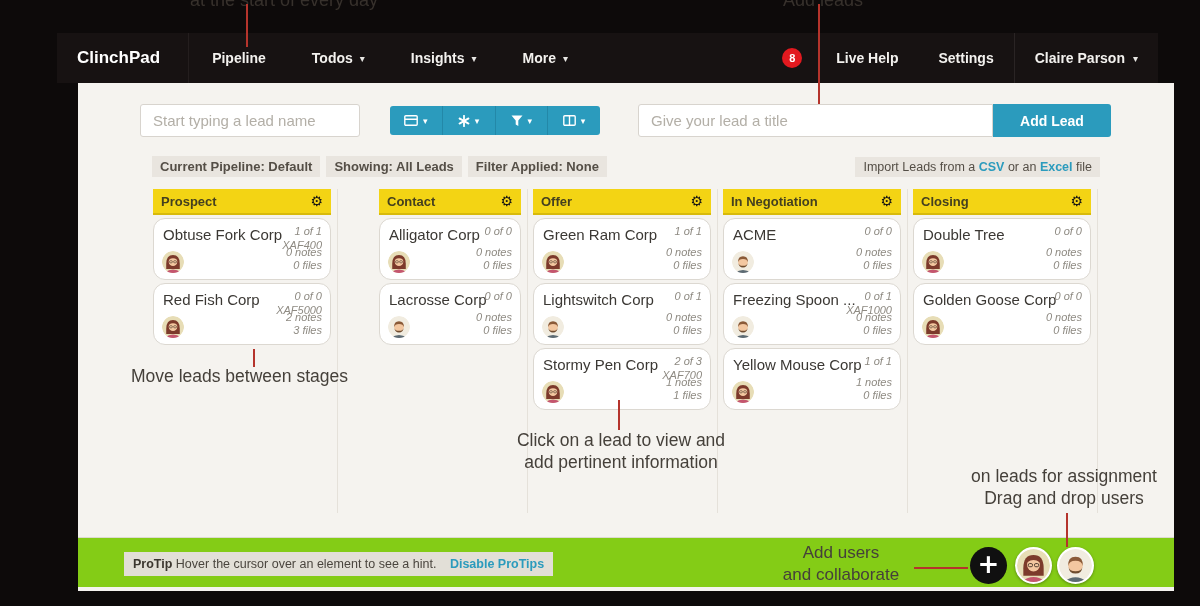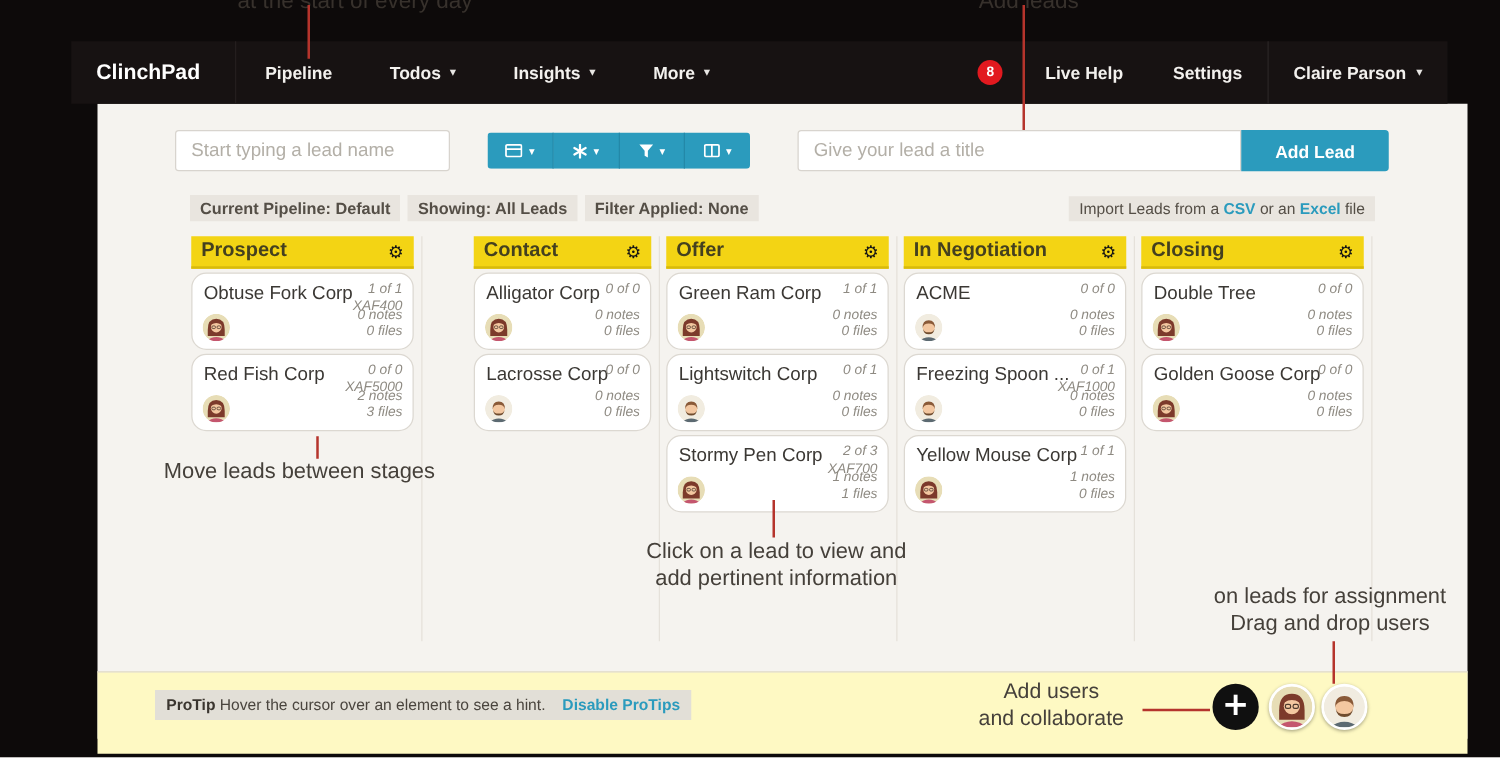--- a/index.html
+++ b/index.html
@@ -50,41 +50,41 @@
           padding:3px 8px; white-space:nowrap; }
   .import-chip { position:absolute; right:74px; top:74px; background:#e9e5df;
                  color:#544e46; font-size:12.5px; padding:3px 8px; white-space:nowrap; }
   .import-chip .link { color:#2b9bbd; font-weight:bold; cursor:pointer; }
 
   
   .lane { position:absolute; top:106px; width:178px; }
   .lane-sep { position:absolute; top:106px; width:1px; height:324px; background:#e5e1da; }
   .col-header { height:26px; background:#f3d414; border-bottom:2px solid #d8ba0b;
                 display:flex; align-items:center; justify-content:space-between; padding:0 8px; }
-  .col-title { font-size:16px; font-weight:bold; color:#44401f; }
+  .col-title { font-size:13px; font-weight:bold; color:#44401f; }
   .gear { font-size:14px; color:#141414; line-height:1; cursor:pointer; }
   .card { position:relative; height:62px; background:#fff; border:1px solid #dcd8d1;
           border-radius:12px; margin-top:3px; cursor:pointer; }
   .card-name { position:absolute; left:9px; top:7px; font-size:15px; color:#3b3834; white-space:nowrap; }
   .card-meta, .card-files { position:absolute; right:8px; text-align:right; font-size:11px;
           font-style:italic; color:#8e8a82; line-height:1.25; }
   .card-meta { top:6px; }
   .card-files { bottom:6px; }
   .card-avatar { position:absolute; left:8px; bottom:6px; width:22px; height:22px;
                  border-radius:50%; overflow:hidden; }
   .card-avatar svg { width:100%; height:100%; display:block; }
 
   
   .ann-line { position:absolute; width:2px; background:#b5342c; z-index:30; }
   .ann-text { position:absolute; color:#45403a; font-size:17.5px; line-height:1.24; z-index:30; }
   .ann-top { position:absolute; color:#37312c; font-size:18px; z-index:5; white-space:nowrap; }
 
   
-  .protip-bar { position:absolute; left:0; top:454px; width:1096px; height:66px;
-                background:#fef9c3; border-top:1px solid #ddd9d1; }
+  .protip-bar { position:absolute; left:0; top:454px; width:1096px; height:50px;
+                background:#84cc16; border-top:1px solid #ddd9d1; }
   .protip-chip { position:absolute; left:46px; top:14px; background:#e2dfd7;
                  padding:5px 9px; font-size:12.5px; color:#4a453e; white-space:nowrap; }
   .protip-chip b { color:#3b362f; }
   .protip-link { color:#2b9bbd; font-weight:bold; margin-left:10px; cursor:pointer; }
   .add-users-label { position:absolute; left:688px; top:4px; width:150px; text-align:center;
                      font-size:17px; color:#45403a; line-height:1.32; }
   .hline { position:absolute; left:836px; top:29px; width:54px; height:2px; background:#b5342c; }
   .plus-btn { position:absolute; left:892px; top:9px; width:37px; height:37px; border-radius:50%;
               background:#101010; color:#fff; border:none; font-size:26px; font-weight:bold;
               display:flex; align-items:center; justify-content:center; cursor:pointer;

